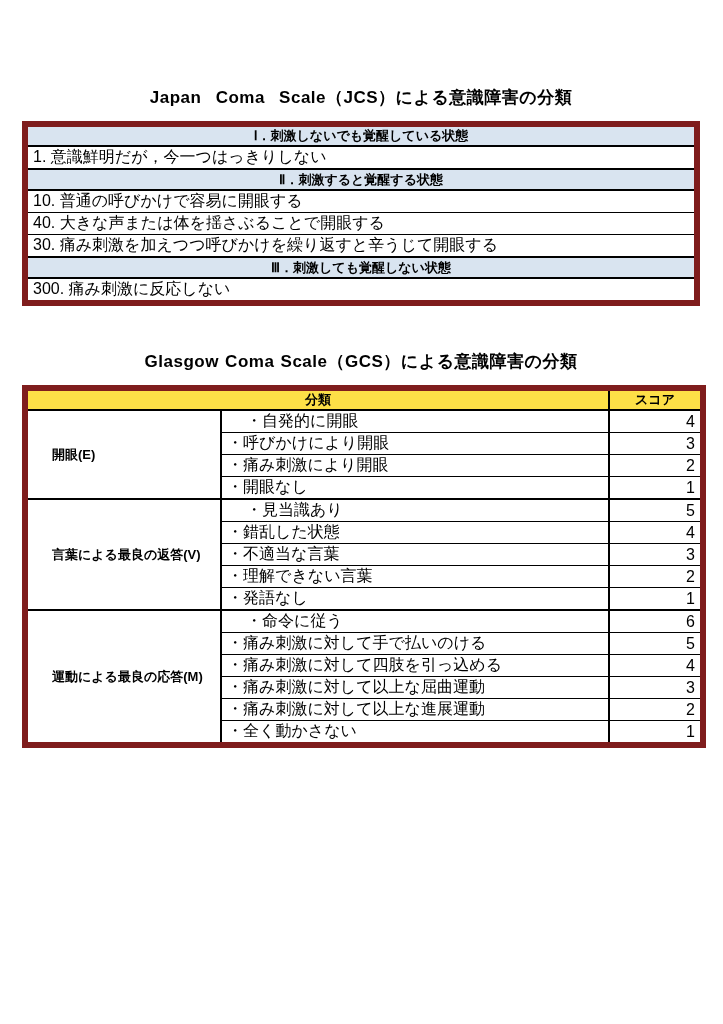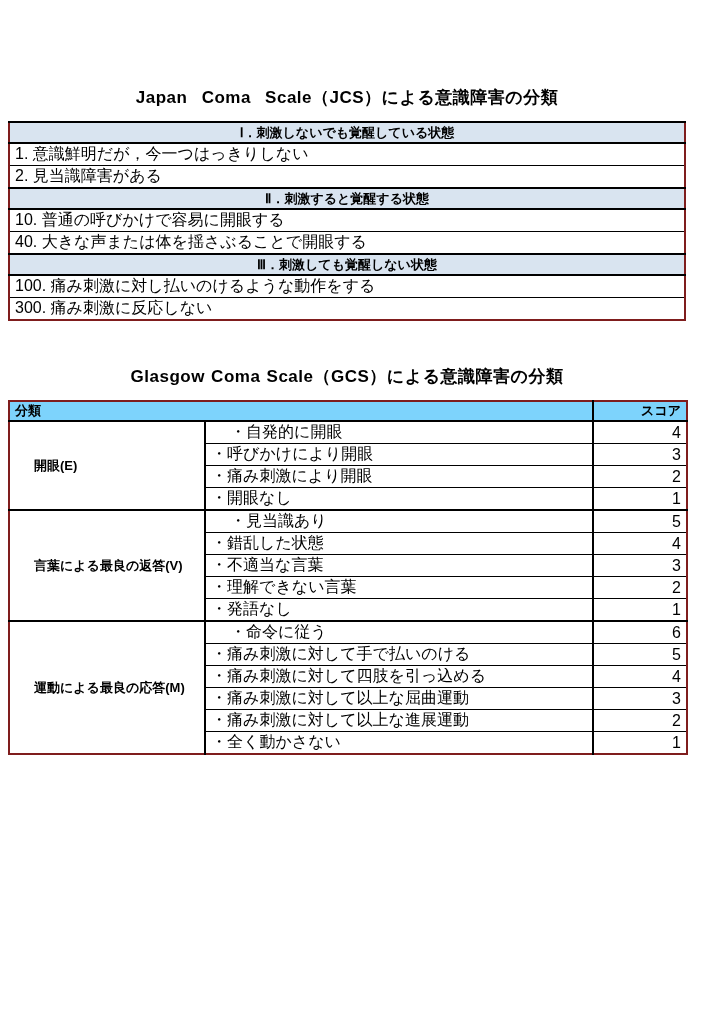--- a/index.html
+++ b/index.html
@@ -4,35 +4,35 @@
 <style>
   * { box-sizing: border-box; }
   html, body {
     margin: 0; padding: 0;
     width: 723px; height: 1024px;
     background: #ffffff;
     font-family: "Liberation Sans", sans-serif;
     color: #000;
   }
   .page { position: relative; width: 723px; height: 1024px; overflow: hidden; }
-  .sheet { width: 678px; margin-left: 8px; padding-top: 86px; }
+  .sheet { width: 678px; margin-left: 22px; padding-top: 86px; }
 
   .doc-title {
     font-size: 17px; font-weight: bold;
     text-align: center; margin: 0 0 12px 0;
     letter-spacing: 0.5px;
   }
   .jcs-title { word-spacing: 9px; }
   .gcs-title { margin-top: 44px; word-spacing: 1px; }
 
   table {
     border-collapse: collapse;
     width: 678px;
     table-layout: fixed;
-    border: 2px solid #7f1d1d;
+    border: 6px solid #7f1d1d;
   }
   td {
     border: 1px solid #000;
     font-size: 16px;
     padding: 0 5px;
     overflow: hidden;
     white-space: nowrap;
     vertical-align: middle;
   }
 
@@ -43,23 +43,24 @@
     font-weight: bold;
     font-size: 13px;
     text-align: center;
     border-top: 2px solid #000;
     border-bottom: 2px solid #000;
   }
 
   
   .gcs-table td { height: 20px; }
   .gcs-table .hdr td {
-    background: #7dd3fc;
+    background: #fde047;
     font-weight: bold;
     font-size: 13px;
+    text-align: center;
     border-bottom: 2px solid #000;
   }
   .gcs-table .glabel {
     font-weight: bold;
     font-size: 13px;
     text-align: left;
     border-right: 2px solid #000;
   }
   .gcs-table .gstart td { border-top: 2px solid #000; padding-left: 24px; }
   .gcs-table .score {
@@ -77,36 +78,33 @@
 
     <table class="jcs-table">
       <tbody>
           <tr>
             <td class="sec">Ⅰ．刺激しないでも覚醒している状態</td>
           </tr>
       <tr>
             <td>1. 意識鮮明だが，今一つはっきりしない</td>
           </tr>
       <tr>
-            <td>2. 見当識障害がある</td>
-          </tr>
-      <tr>
             <td class="sec">Ⅱ．刺激すると覚醒する状態</td>
           </tr>
       <tr>
             <td>10. 普通の呼びかけで容易に開眼する</td>
           </tr>
       <tr>
             <td>40. 大きな声または体を揺さぶることで開眼する</td>
           </tr>
       <tr>
-            <td class="sec">Ⅲ．刺激しても覚醒しない状態</td>
+            <td>30. 痛み刺激を加えつつ呼びかけを繰り返すと辛うじて開眼する</td>
           </tr>
       <tr>
-            <td>100. 痛み刺激に対し払いのけるような動作をする</td>
+            <td class="sec">Ⅲ．刺激しても覚醒しない状態</td>
           </tr>
       <tr>
             <td>300. 痛み刺激に反応しない</td>
           </tr>
     </tbody>
       </table>
 
     <h1 class="doc-title gcs-title">Glasgow Coma Scale（GCS）による意識障害の分類</h1>
 
     <table class="gcs-table">

